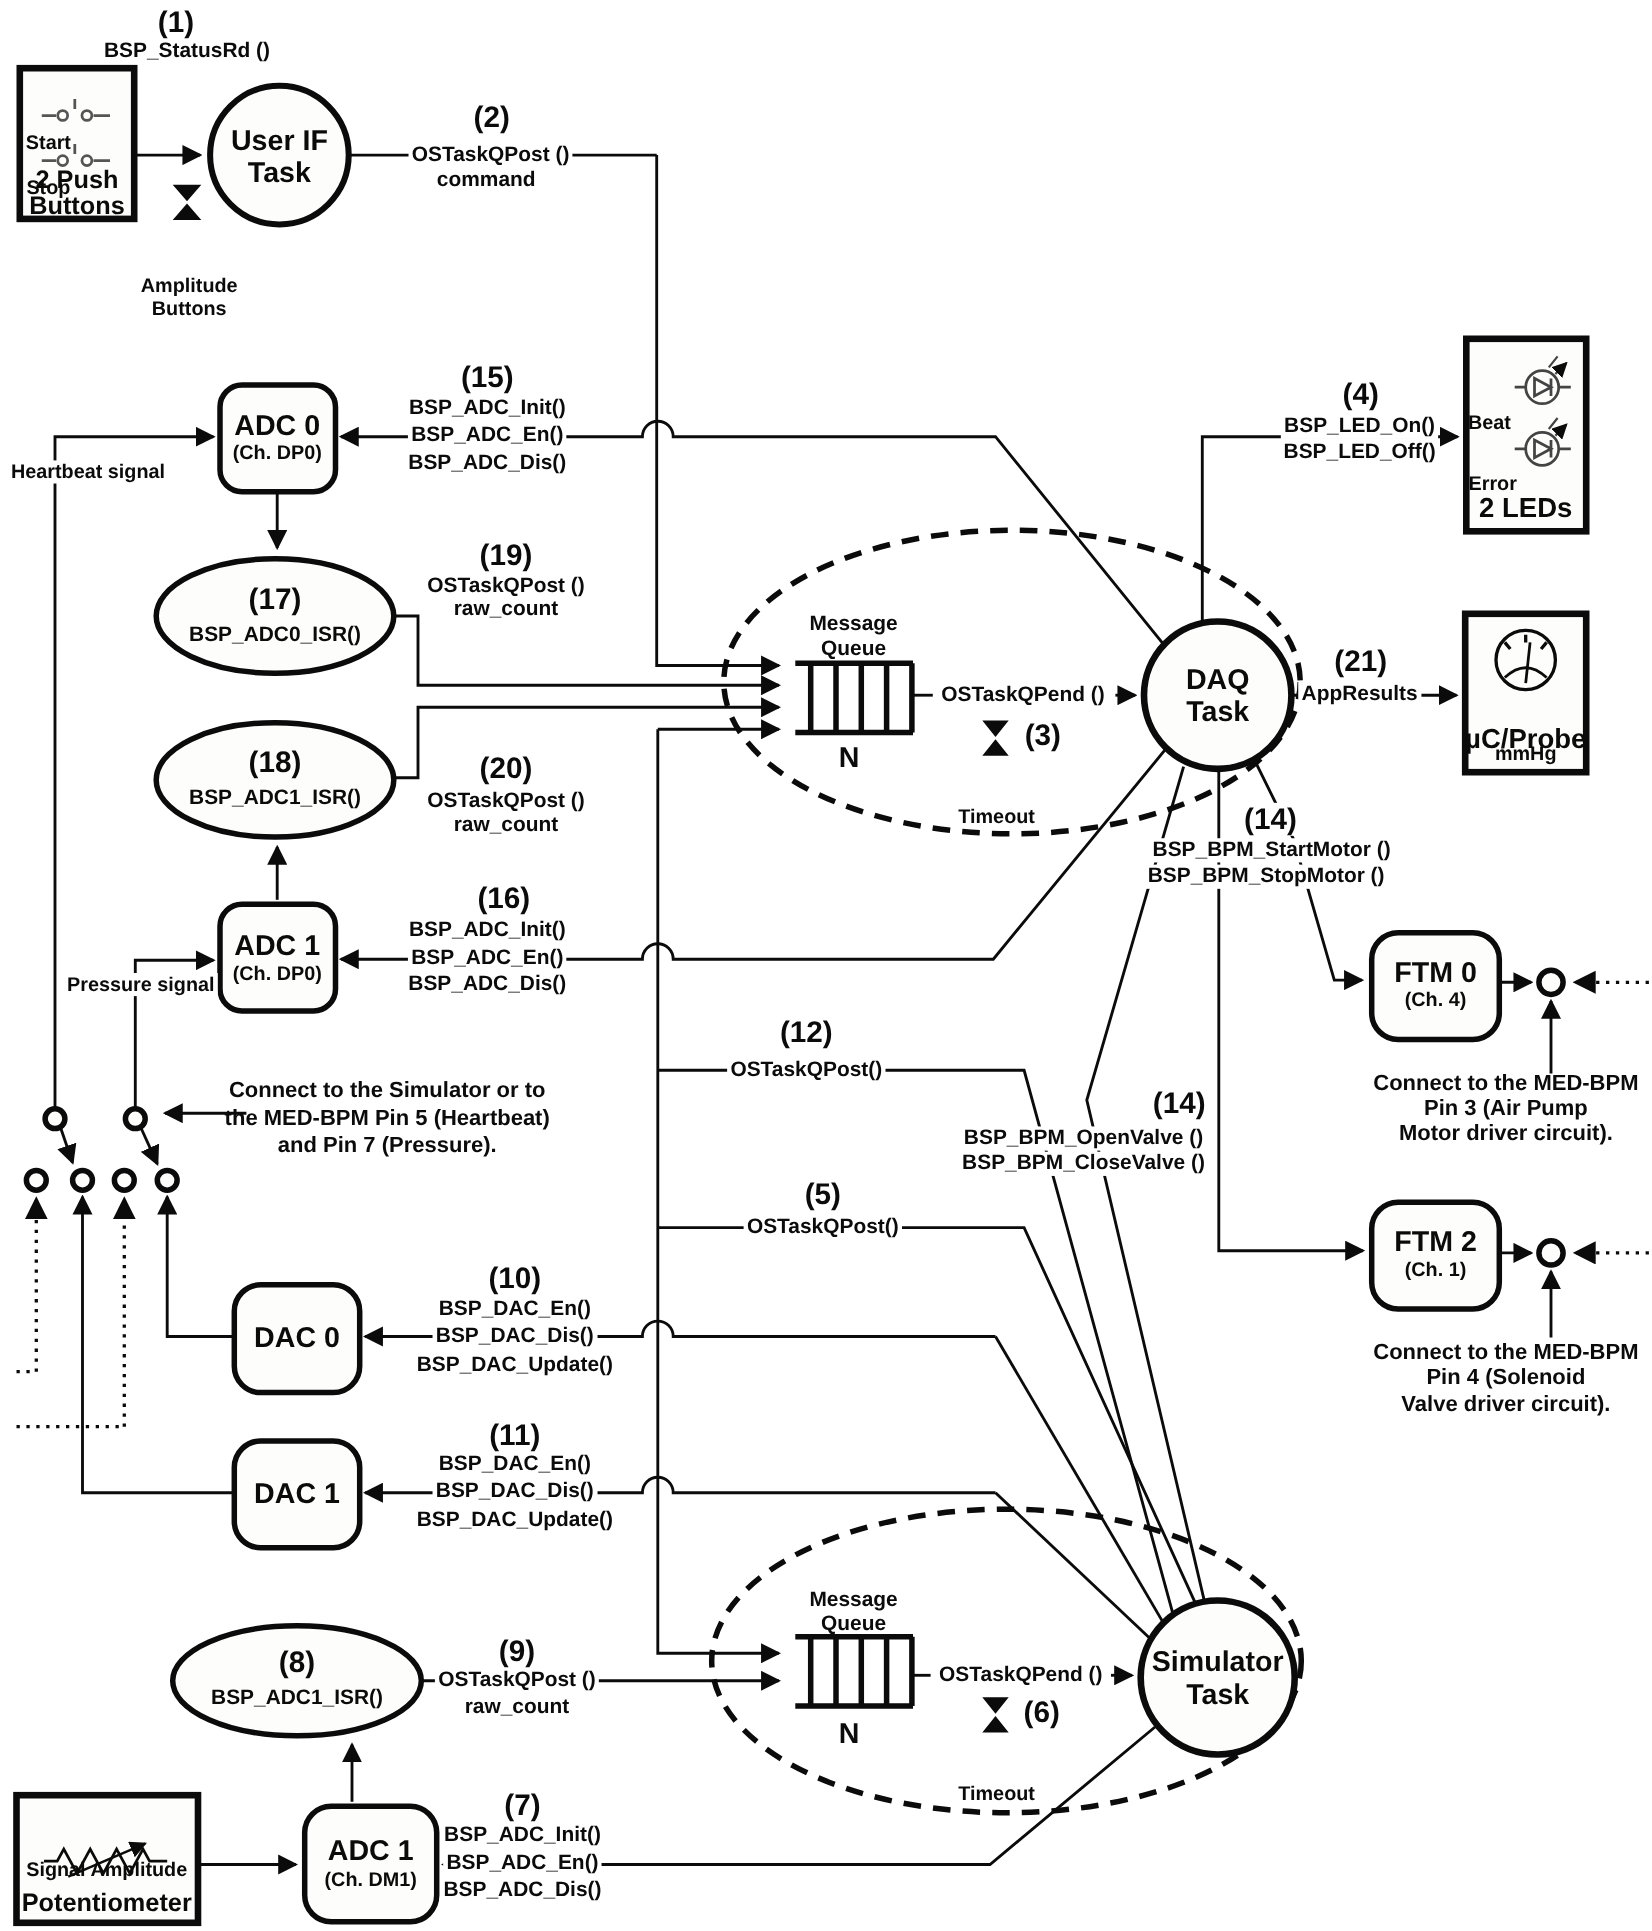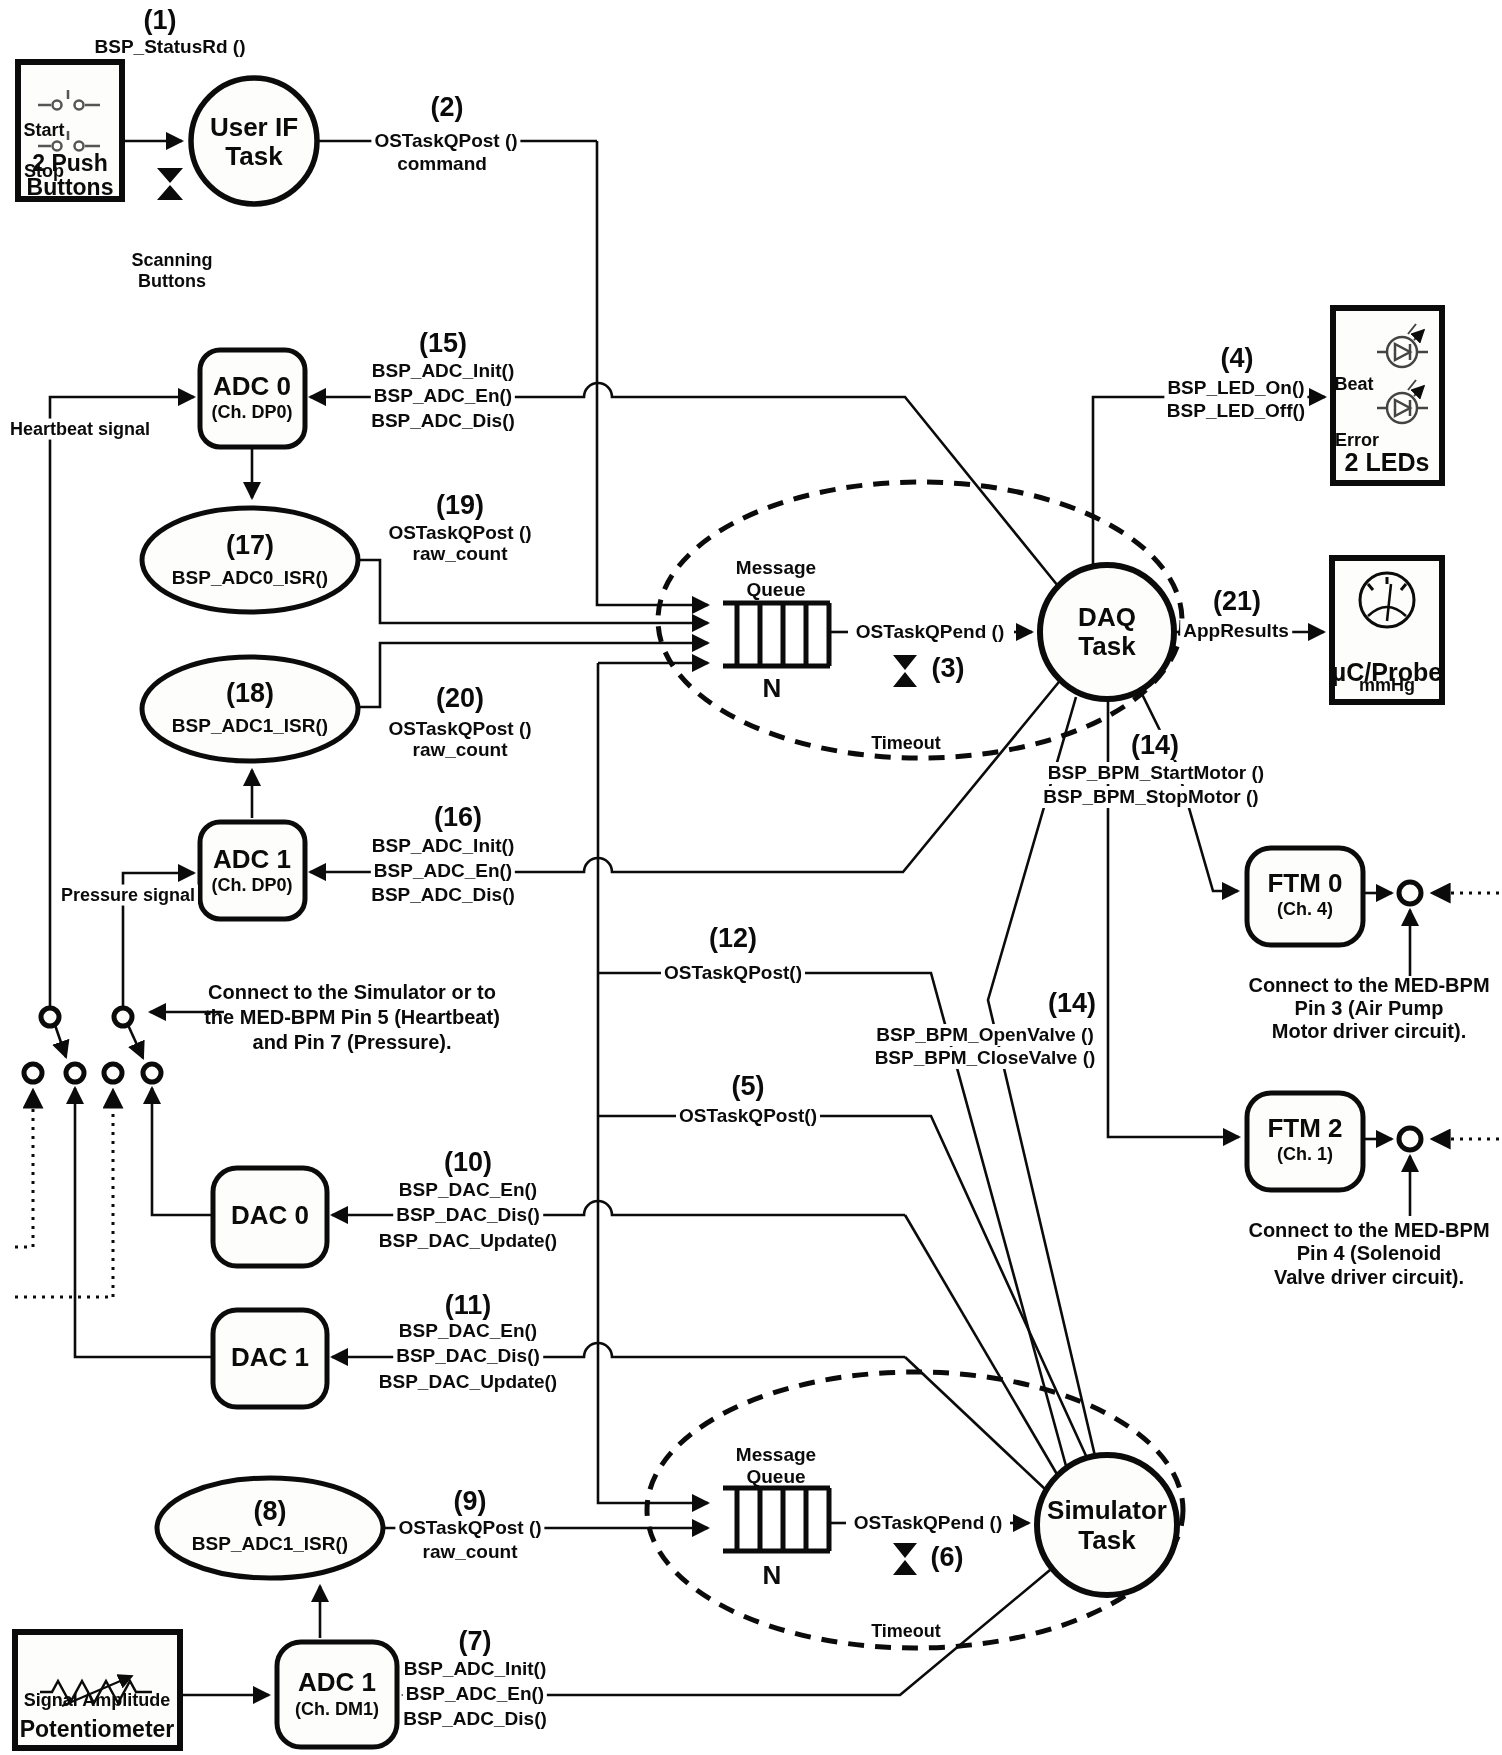--- a/index.html
+++ b/index.html
@@ -180,21 +180,21 @@
 <div class="t n nob" style="left:160px;top:20px">(1)</div>
 <div class="t f nob" style="left:170px;top:47px">BSP_StatusRd ()</div>
 
 <div class="t s nob" style="left:44px;top:86px">Start</div>
 <div class="t s nob" style="left:44px;top:127px">Stop</div>
 <div class="t cap nob" style="left:70px;top:163px">2 Push</div>
 <div class="t cap nob" style="left:70px;top:187px">Buttons</div>
 
 <div class="t ti nob" style="left:254px;top:128px">User IF</div>
 <div class="t ti nob" style="left:254px;top:157px">Task</div>
-<div class="t s nob" style="left:172px;top:216px">Scanning</div>
+<div class="t s nob" style="left:172px;top:216px">Amplitude</div>
 <div class="t s nob" style="left:172px;top:237px">Buttons</div>
 
 <div class="t n nob" style="left:447px;top:107px">(2)</div>
 <div class="t f" style="left:446px;top:141px">OSTaskQPost ()</div>
 <div class="t f nob" style="left:442px;top:164px">command</div>
 
 <div class="t s" style="left:80px;top:385px">Heartbeat signal</div>
 <div class="t ti nob" style="left:252px;top:387px">ADC 0</div>
 <div class="t sub nob" style="left:252px;top:412px">(Ch. DP0)</div>
 

